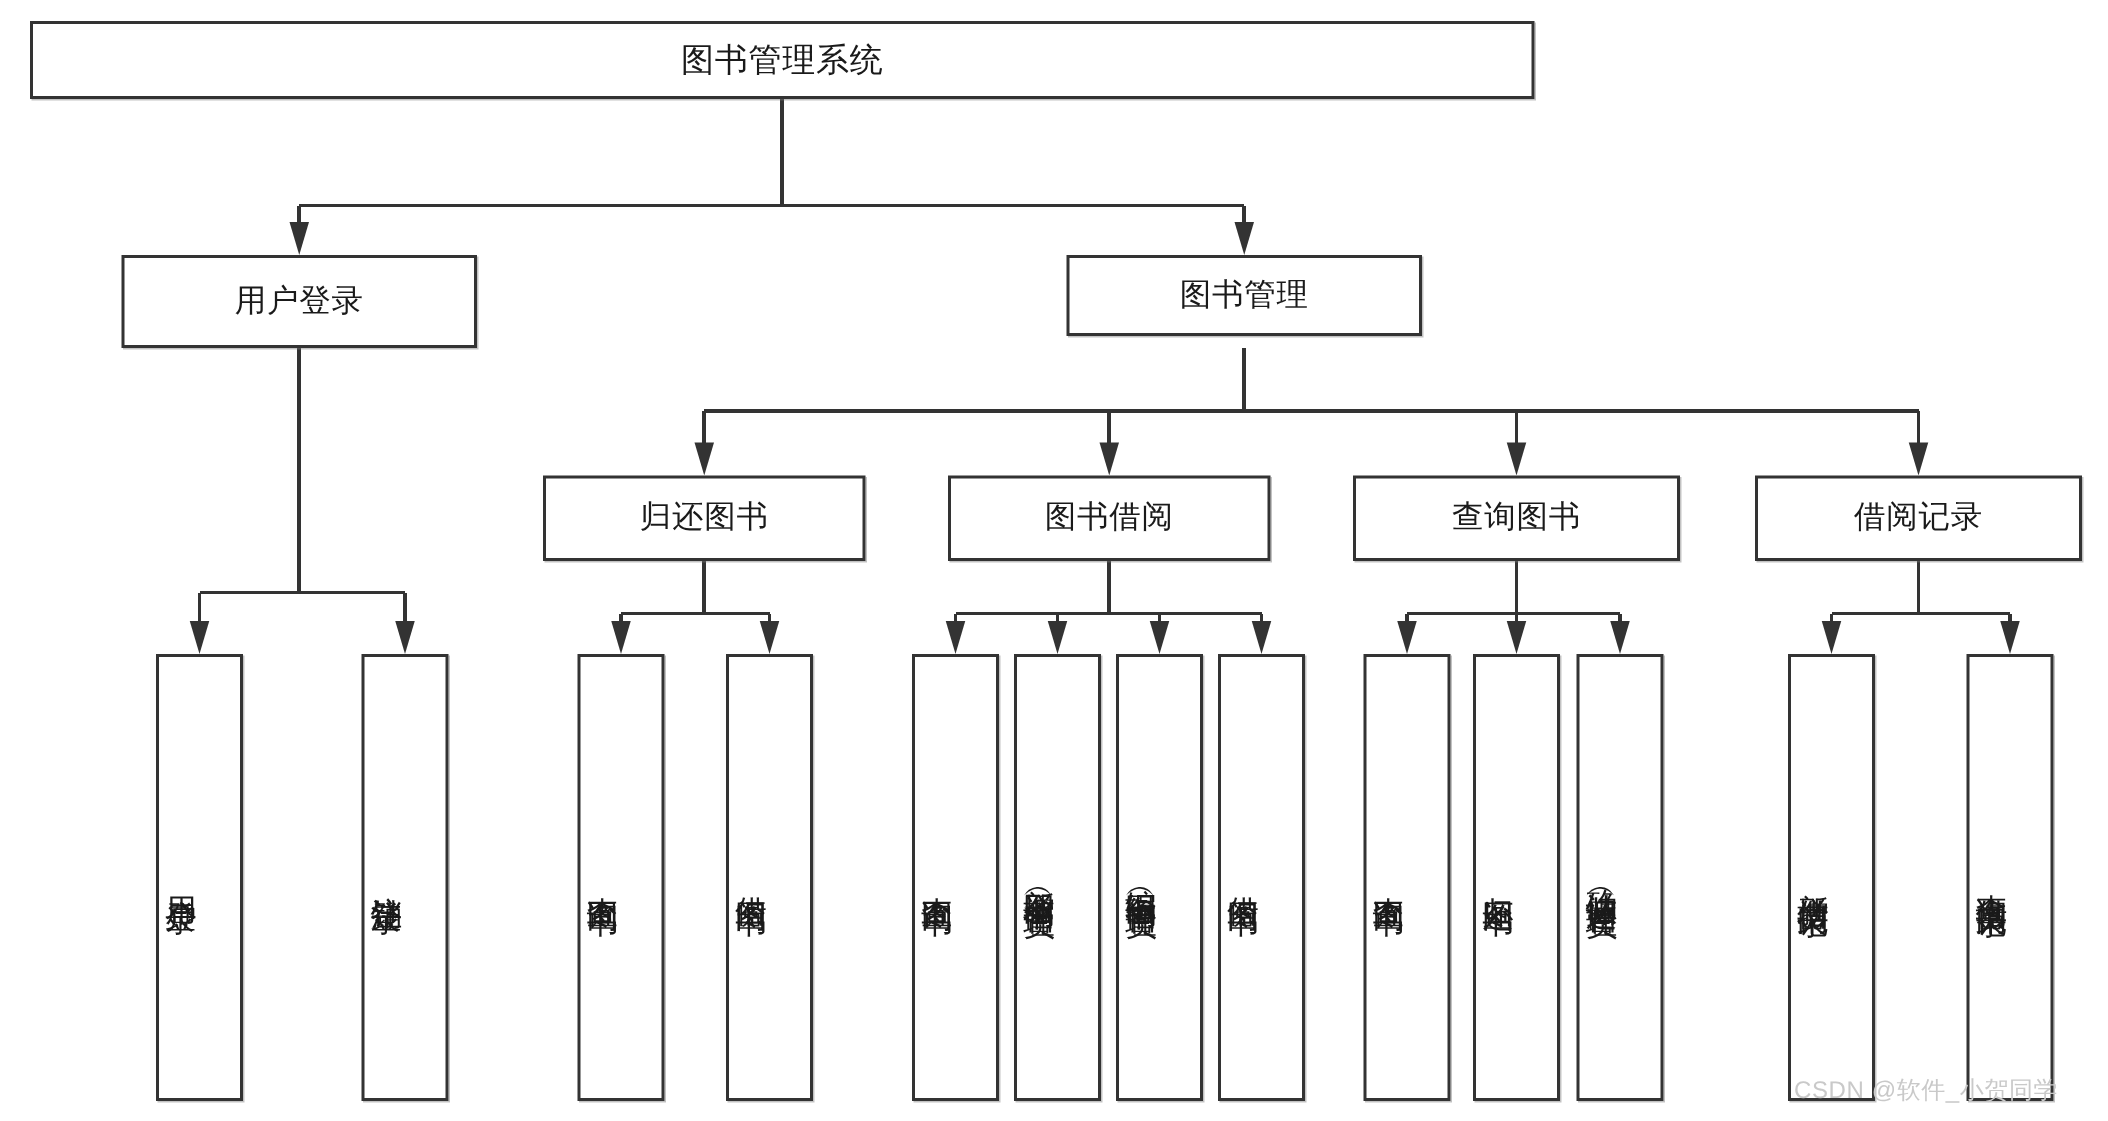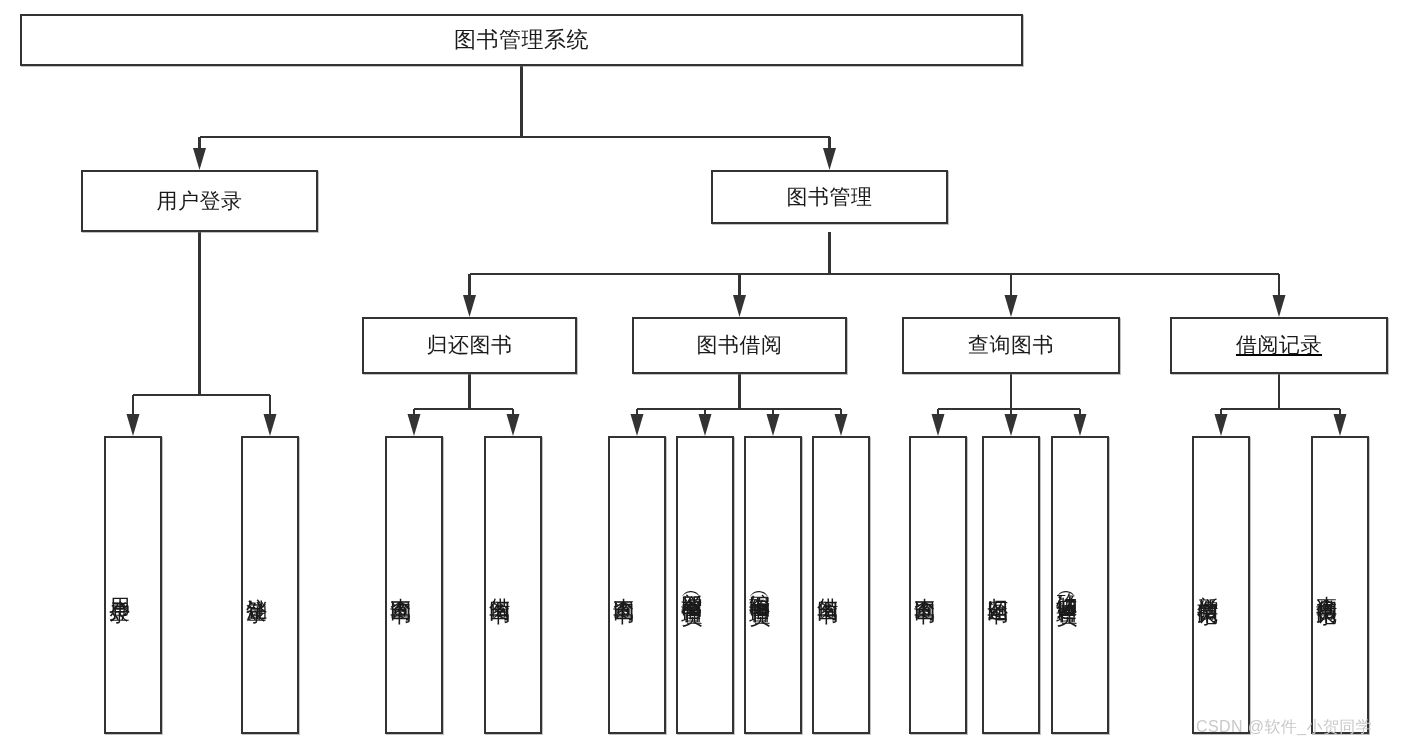--- a/index.html
+++ b/index.html
@@ -141,21 +141,21 @@
       </div>
       <div class="node-box" style="left: 362px; top: 317px; width: 215px; height: 57px; border-color: rgb(51, 51, 51);">
         <span class="node-label" style="color: rgb(26, 26, 26);">归还图书</span>
       </div>
       <div class="node-box" style="left: 632px; top: 317px; width: 215px; height: 57px; border-color: rgb(51, 51, 51);">
         <span class="node-label" style="color: rgb(26, 26, 26);">图书借阅</span>
       </div>
       <div class="node-box" style="left: 902px; top: 317px; width: 218px; height: 57px; border-color: rgb(51, 51, 51);">
         <span class="node-label" style="color: rgb(26, 26, 26);">查询图书</span>
       </div>
-      <div class="node-box" style="left: 1170px; top: 317px; width: 218px; height: 57px; border-color: rgb(51, 51, 51); text-decoration: underline;">
+      <div class="node-box" style="left: 1170px; top: 317px; width: 218px; height: 57px; border-color: rgb(51, 51, 51);">
         <span class="node-label" style="color: rgb(26, 26, 26);">借阅记录</span>
       </div>
       <div class="node-box vertical" style="left: 104px; top: 436px; width: 58px; height: 298px; border-color: rgb(51, 51, 51);">
         <span class="node-label" style="color: rgb(26, 26, 26);">用户登录</span>
       </div>
       <div class="node-box vertical" style="left: 241px; top: 436px; width: 58px; height: 298px; border-color: rgb(51, 51, 51);">
         <span class="node-label" style="color: rgb(26, 26, 26);">注销登录</span>
       </div>
       <div class="node-box vertical" style="left: 385px; top: 436px; width: 58px; height: 298px; border-color: rgb(51, 51, 51);">
         <span class="node-label" style="color: rgb(26, 26, 26);">查询图书</span>

